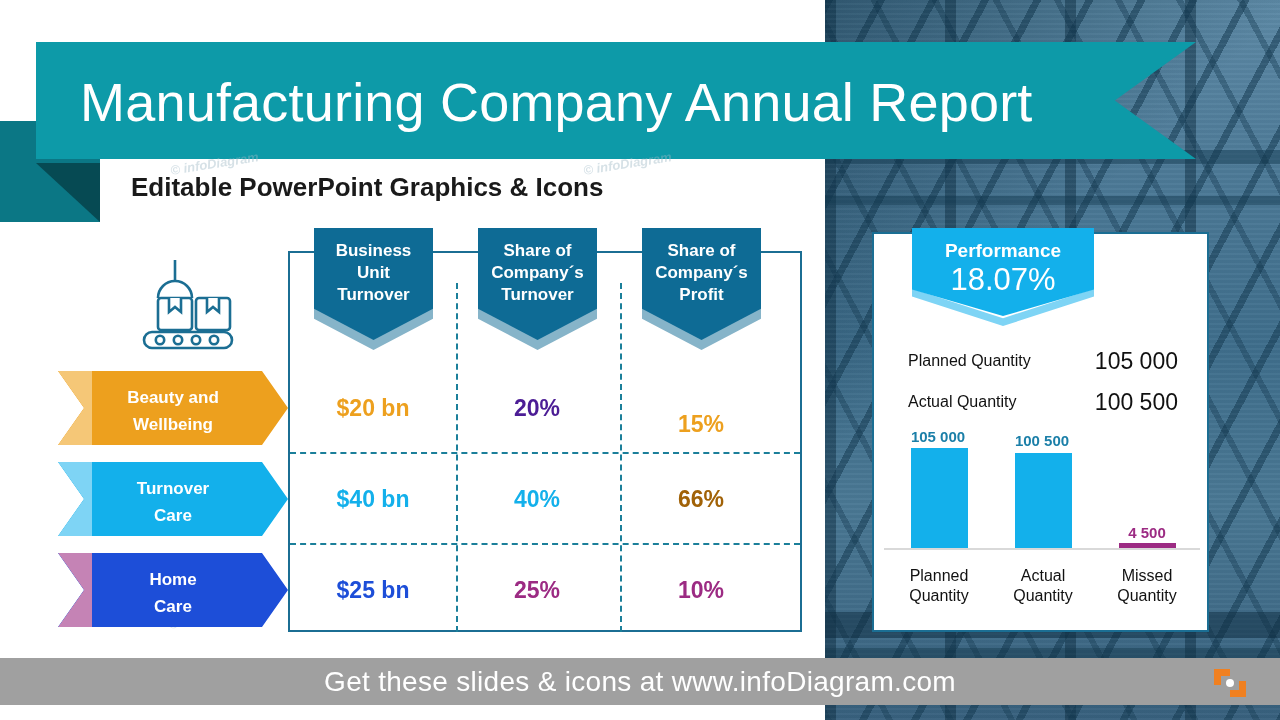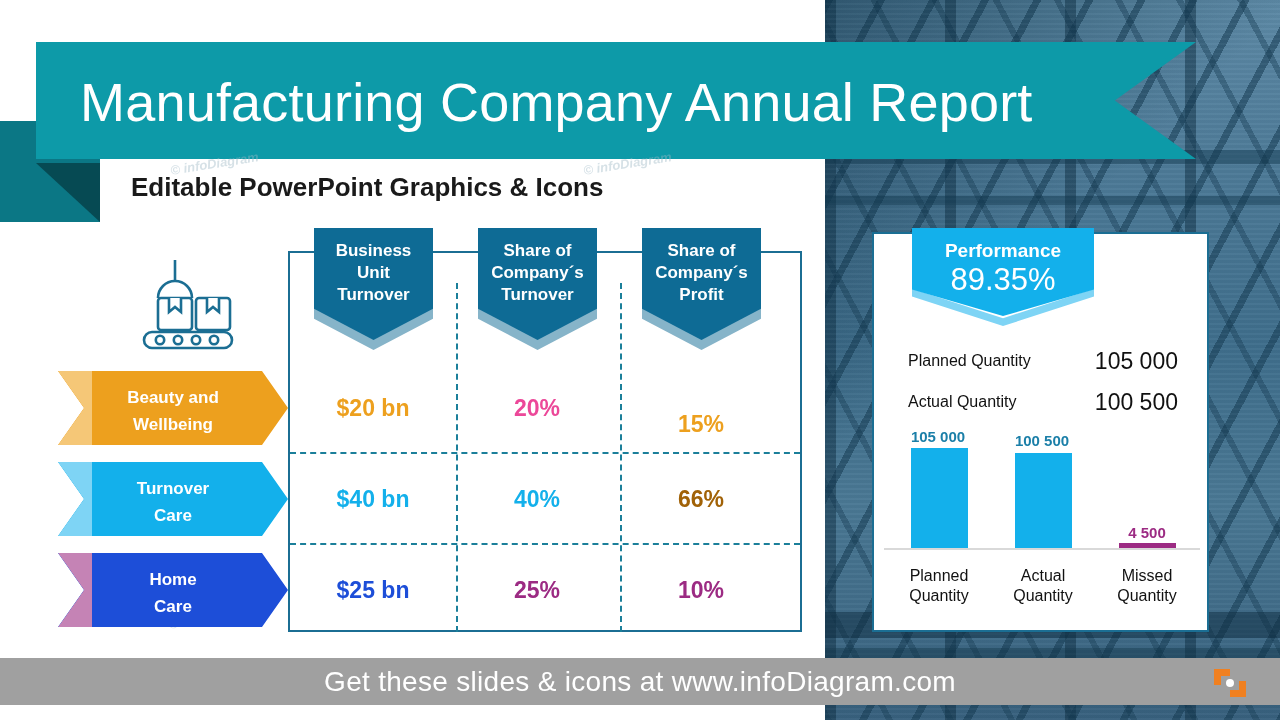--- a/index.html
+++ b/index.html
@@ -239,36 +239,36 @@
   </div>
   <div class="colhead ch3" style="top:228px;">
     <div>
       <div>Share of</div>
       <div>Company´s</div>
       <div>Profit</div>
     </div>
   </div>
 
   <div class="cell" style="left:303px;top:395px;color:#eda01e;">$20 bn</div>
-  <div class="cell" style="left:467px;top:395px;color:#ec4899;">20%</div>
+  <div class="cell" style="left:467px;top:395px;color:#4c1d95;">20%</div>
   <div class="cell" style="left:631px;top:411px;color:#eda01e;">15%</div>
 
   <div class="cell" style="left:303px;top:486px;color:#13b0eb;">$40 bn</div>
   <div class="cell" style="left:467px;top:486px;color:#13b0eb;">40%</div>
   <div class="cell" style="left:631px;top:486px;color:#a16207;">66%</div>
 
   <div class="cell" style="left:303px;top:577px;color:#1d4ed8;">$25 bn</div>
   <div class="cell" style="left:467px;top:577px;color:#9c2b83;">25%</div>
   <div class="cell" style="left:631px;top:577px;color:#9c2b83;">10%</div>
 
   <div class="card"></div>
   <div class="perfshadow"></div>
   <div class="perfbadge">
     <div class="perf-label">Performance</div>
-    <div class="perf-value">89.35%</div>
+    <div class="perf-value">18.07%</div>
   </div>
 
   <div class="kv-label" style="left:908px;top:352px;">Planned Quantity</div>
   <div class="kv-value" style="left:1058px;top:348px;">105 000</div>
   <div class="kv-label" style="left:908px;top:393px;">Actual Quantity</div>
   <div class="kv-value" style="left:1058px;top:389px;">100 500</div>
 
   <div class="axis"></div>
 
   <div class="barlabel" style="left:883px;top:428px;color:#1b7fa8;">105 000</div>

